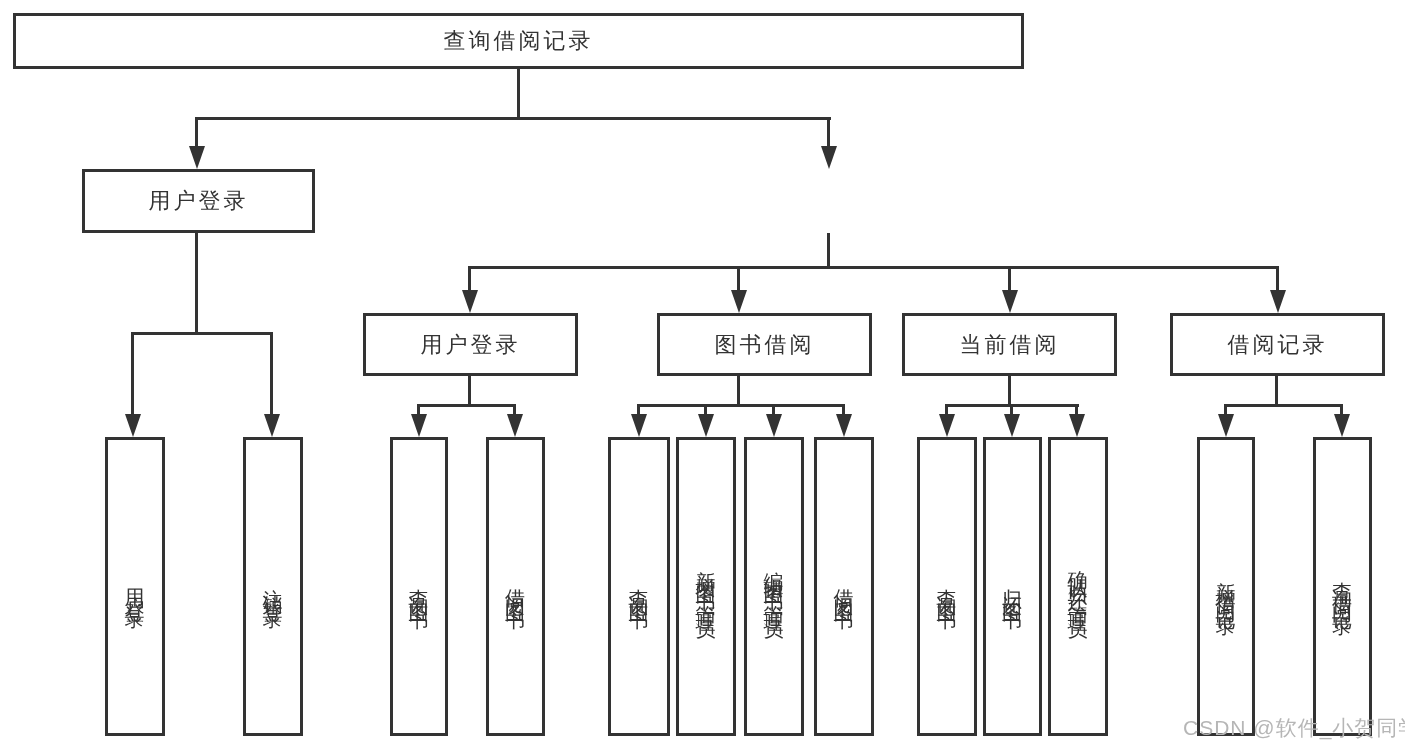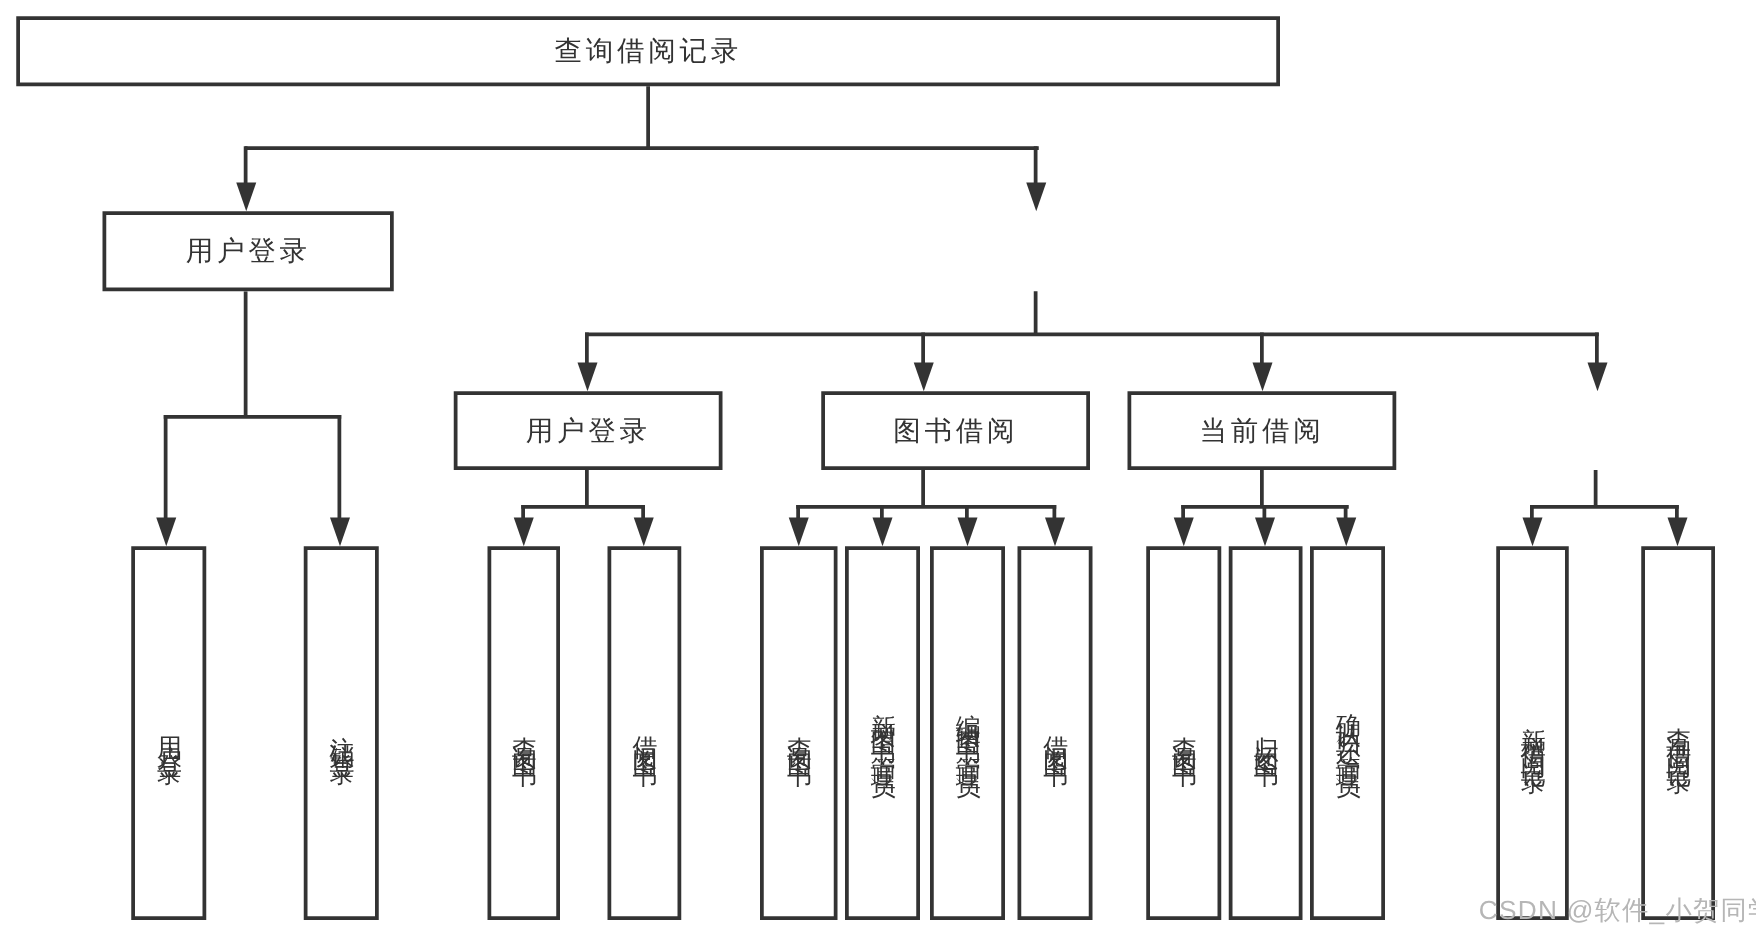--- a/index.html
+++ b/index.html
@@ -67,20 +67,23 @@
   <div class="ar" style="left:1270px; top:290px;"></div>
 
   <div class="box" style="left:363px; top:313px; width:215px; height:63px;">
     <span>用户登录</span>
   </div>
   <div class="box" style="left:632px; top:313px; width:215px; height:63px;margin-left:25px;">
     <span>图书借阅</span>
   </div>
   <div class="box" style="left:902px; top:313px; width:215px; height:63px;font-family:Liberation Serif, serif;">
     <span>当前借阅</span>
+  </div>
+  <div class="box" style="left:1170px; top:313px; width:215px; height:63px;">
+    <span>借阅记录</span>
   </div>
 
   <div class="ln" style="left:468px; top:376px; width:3px; height:30px;"></div>
   <div class="ln" style="left:417px; top:404px; width:99px; height:3px;"></div>
   <div class="ln" style="left:417px; top:404px; width:3px; height:12px;"></div>
   <div class="ar" style="left:411px; top:414px;"></div>
   <div class="ln" style="left:513px; top:404px; width:3px; height:12px;"></div>
   <div class="ar" style="left:507px; top:414px;"></div>
 
   <div class="ln" style="left:737px; top:376px; width:3px; height:30px;"></div>

